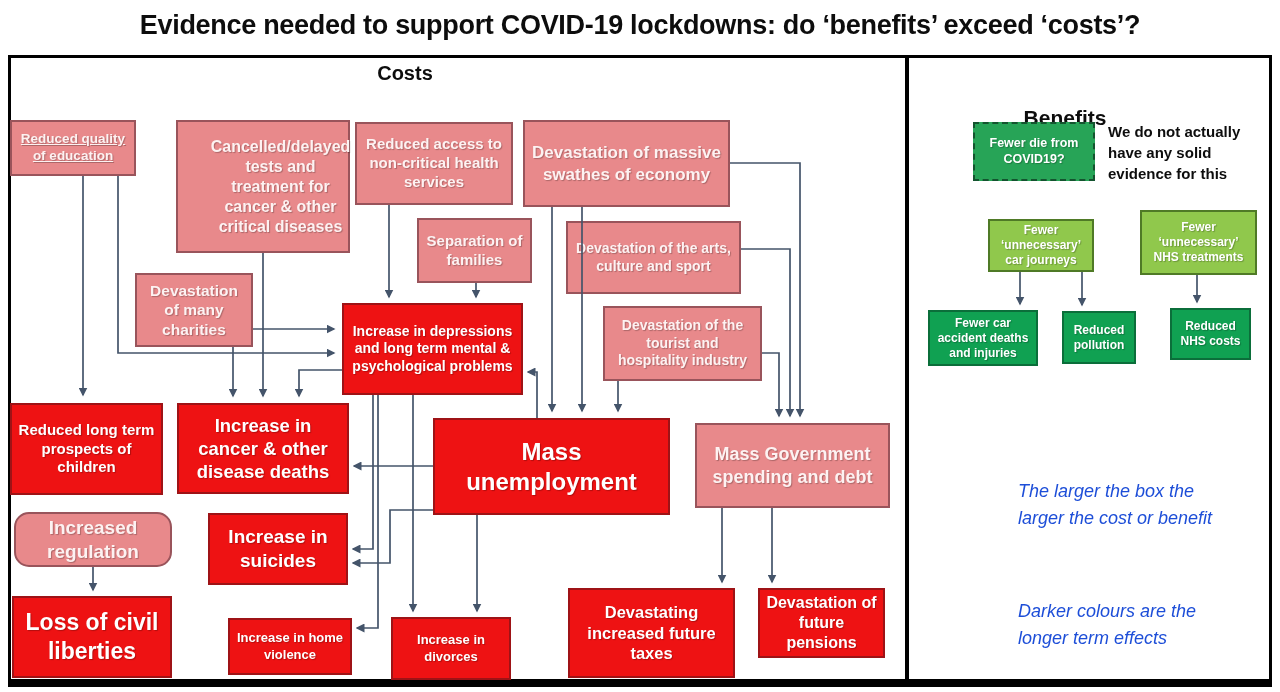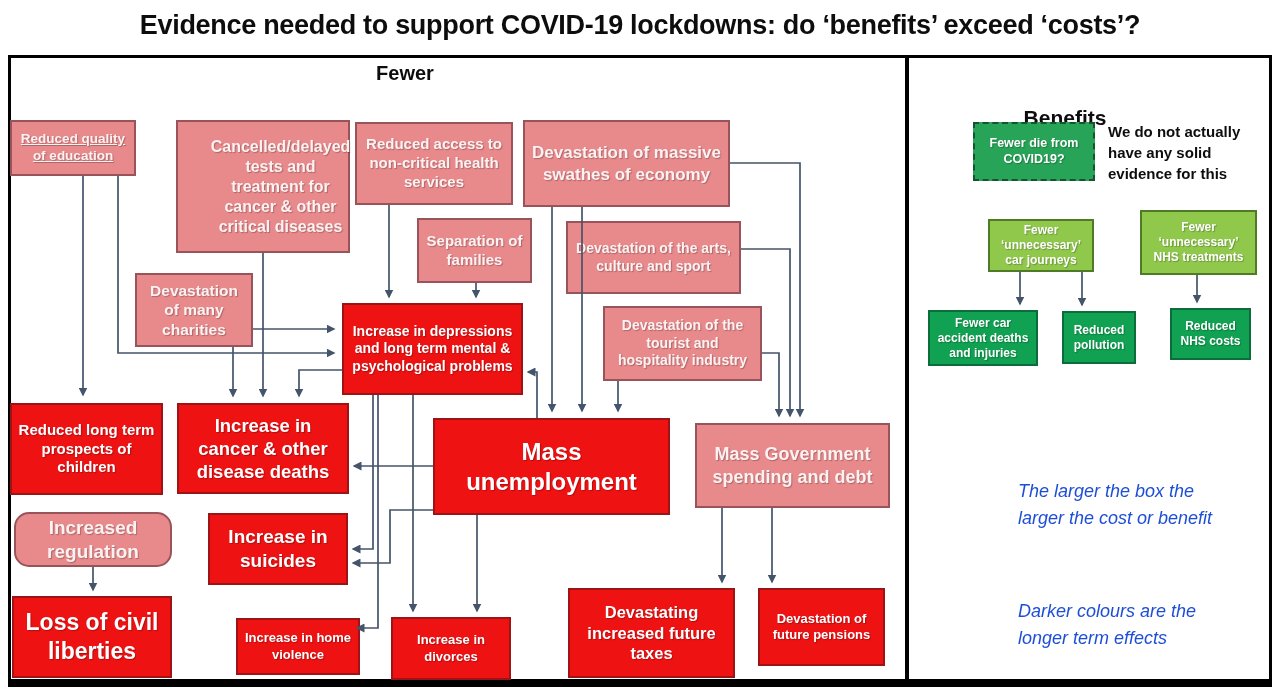--- a/index.html
+++ b/index.html
@@ -47,43 +47,43 @@
 </head>
 <body>
 
 <div id="page">
 
   <div class="page-title">Evidence needed to support COVID-19 lockdowns: do ‘benefits’ exceed ‘costs’?</div>
 
   <div class="frame"></div>
   <div class="divider"></div>
 
-  <div class="panel-header" id="costs-header">Fewer</div>
+  <div class="panel-header" id="costs-header">Costs</div>
   <div class="panel-header" id="benefits-header">Benefits</div>
 
   <div class="box pink" style="left:10px;top:120px;width:126px;height:56px;font-size:13.5px;text-decoration:underline;">Reduced quality of education</div>
   <div class="box pink" style="left:176px;top:120px;width:174px;height:133px;font-size:16px;padding-left:40px;">Cancelled/delayed tests and treatment for cancer &amp; other critical diseases</div>
   <div class="box pink" style="left:355px;top:122px;width:158px;height:83px;font-size:15px;">Reduced access to non-critical health services</div>
   <div class="box pink" style="left:523px;top:120px;width:207px;height:87px;font-size:17px;">Devastation of massive swathes of economy</div>
   <div class="box pink" style="left:417px;top:218px;width:115px;height:65px;font-size:15px;">Separation of families</div>
   <div class="box pink" style="left:566px;top:221px;width:175px;height:73px;font-size:14px;">Devastation of the arts, culture and sport</div>
   <div class="box pink" style="left:135px;top:273px;width:118px;height:74px;font-size:15.5px;">Devastation of many charities</div>
   <div class="box red" style="left:342px;top:303px;width:181px;height:92px;font-size:14px;">Increase in depressions and long term mental &amp; psychological problems</div>
   <div class="box pink" style="left:603px;top:306px;width:159px;height:75px;font-size:14px;">Devastation of the tourist and hospitality industry</div>
   <div class="box red" style="left:10px;top:403px;width:153px;height:92px;font-size:15px;">Reduced long term prospects of children</div>
   <div class="box red" style="left:177px;top:403px;width:172px;height:91px;font-size:18.5px;text-align:center;">Increase in cancer &amp; other disease deaths</div>
   <div class="box red" style="left:433px;top:418px;width:237px;height:97px;font-size:24px;">Mass unemployment</div>
   <div class="box pink" style="left:695px;top:423px;width:195px;height:85px;font-size:18px;">Mass Government spending and debt</div>
   <div class="box pink" style="left:14px;top:512px;width:158px;height:55px;font-size:19px;border-radius:15px;">Increased regulation</div>
   <div class="box red" style="left:208px;top:513px;width:140px;height:72px;font-size:19px;">Increase in suicides</div>
   <div class="box red" style="left:12px;top:596px;width:160px;height:82px;font-size:23px;">Loss of civil liberties</div>
-  <div class="box red" style="left:228px;top:618px;width:124px;height:57px;font-size:13px;margin-left:8px;">Increase in home violence</div>
+  <div class="box red" style="left:228px;top:618px;width:124px;height:57px;font-size:13px;">Increase in home violence</div>
   <div class="box red" style="left:391px;top:617px;width:120px;height:63px;font-size:13px;">Increase in divorces</div>
   <div class="box red" style="left:568px;top:588px;width:167px;height:90px;font-size:16.5px;">Devastating increased future taxes</div>
-  <div class="box red" style="left:758px;top:588px;width:127px;height:78px;font-size:13px;">Devastation of future pensions</div>
+  <div class="box red" style="left:758px;top:588px;width:127px;height:70px;font-size:16px;">Devastation of future pensions</div>
 
   <div class="box green-mid" style="left:973px;top:122px;width:122px;height:59px;font-size:12.5px;">Fewer die from COVID19?</div>
   <div class="box green-light" style="left:988px;top:219px;width:106px;height:53px;font-size:12px;">Fewer ‘unnecessary’ car journeys</div>
   <div class="box green-light" style="left:1140px;top:210px;width:117px;height:65px;font-size:12px;">Fewer ‘unnecessary’ NHS treatments</div>
   <div class="box green-dark" style="left:928px;top:310px;width:110px;height:56px;font-size:12px;">Fewer car accident deaths and injuries</div>
   <div class="box green-dark" style="left:1062px;top:311px;width:74px;height:53px;font-size:12px;">Reduced pollution</div>
   <div class="box green-dark" style="left:1170px;top:308px;width:81px;height:52px;font-size:12px;">Reduced NHS costs</div>
 
   <div class="evidence">We do not actually have any solid evidence for this</div>
   <div class="note" style="left:1018px;top:478px;width:212px;">The larger the box the larger the cost or benefit</div>

